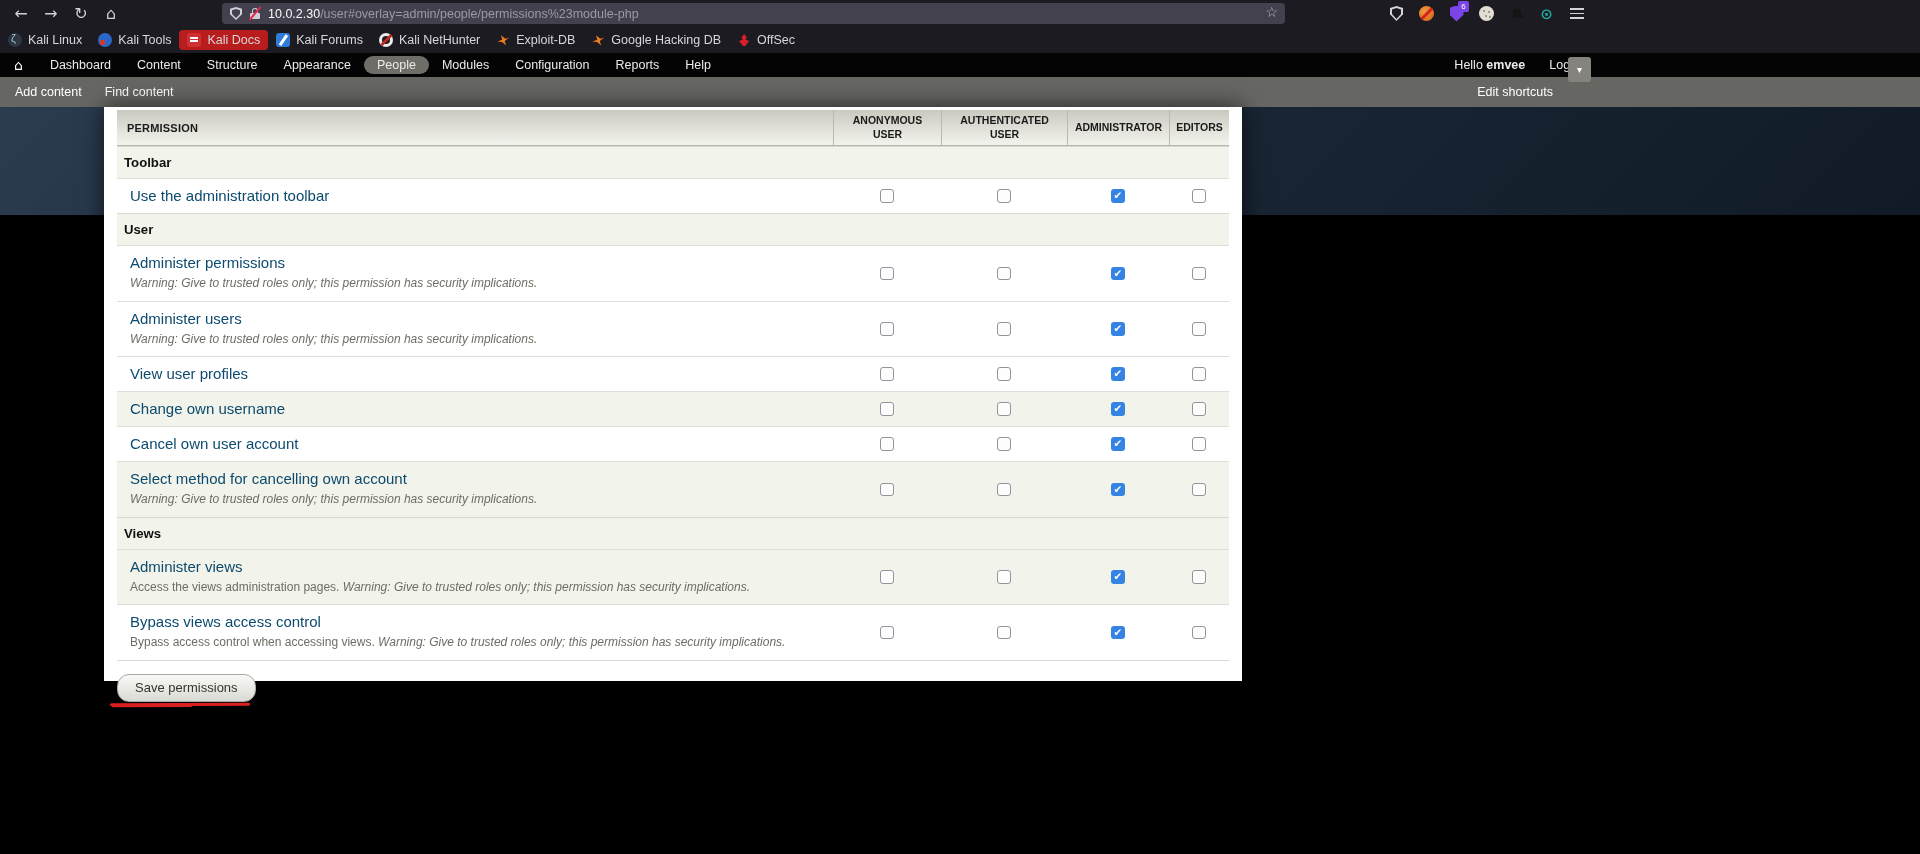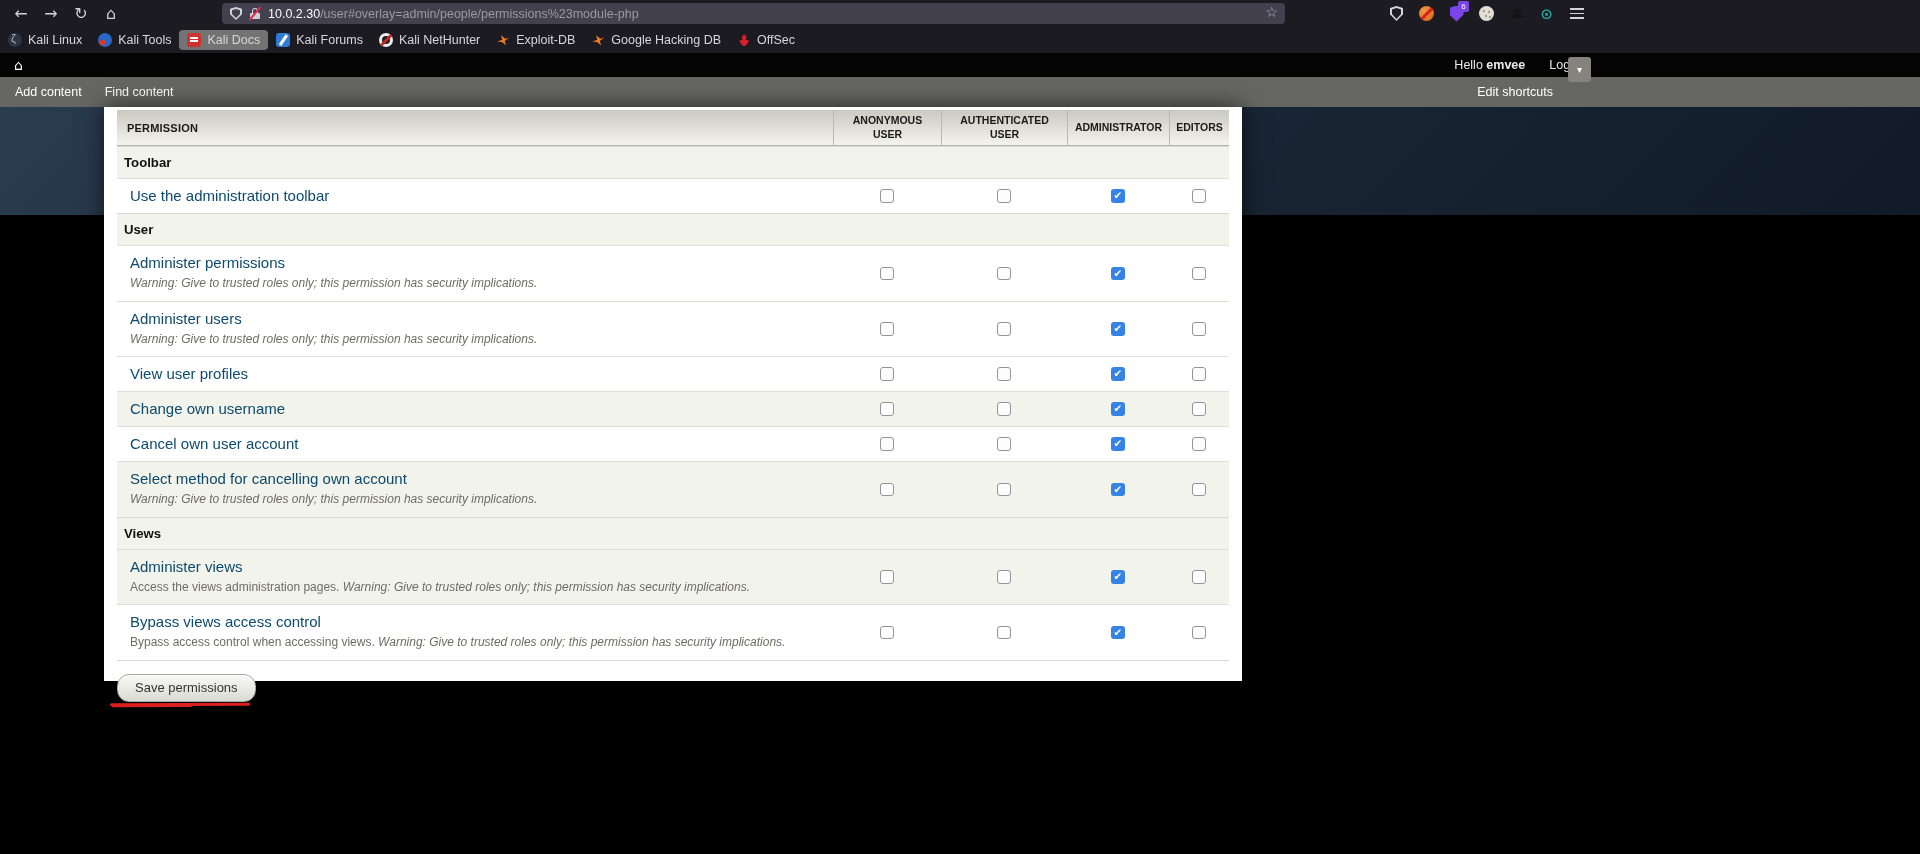--- a/index.html
+++ b/index.html
@@ -45,21 +45,21 @@
   .ti-hat .crown{ position:absolute; left:4px; top:2px; width:8px; height:7px; background:#151515; border-radius:3px 3px 0 0;}
   .ti-hat .brim { position:absolute; left:1px; top:8px; width:14px; height:3.5px; background:#151515; border-radius:50%;}
   .ti-proxy { color:#1fa89d; font-size:15px; font-family:"DejaVu Sans", sans-serif; font-weight:bold;}
   .ti-menu span { display:block; width:14px; height:1.8px; background:#d3d3da; margin:2.4px 0; }
 
   
   #bmbar { position:absolute; left:0; top:27px; width:1920px; height:26px; background:#1c1b22;
            display:flex; align-items:center; }
   .bm { display:flex; align-items:center; gap:6px; padding:3px 8px; border-radius:4px; cursor:pointer;
         color:#d7d7db; font-size:12.5px; white-space:nowrap; }
-  .bm.active { background:#737373; }
+  .bm.active { background:#b91c1c; }
   .fav { width:14px; height:14px; flex:0 0 14px; position:relative; border-radius:3px; }
   .fav-kali-dragon { background:#2c3642; border-radius:50%; }
   .fav-kali-dragon:after{ content:"ζ"; position:absolute; left:3px; top:-1px; color:#aebfd2; font-size:11px; }
   .fav-kali-tools { background:#2b66c9; border-radius:50%; }
   .fav-kali-tools:after{ content:""; position:absolute; left:2px; bottom:2px; width:5px; height:5px; background:#d03a31; border-radius:1px;}
   .fav-kali-docs { background:#cf3030; }
   .fav-kali-docs:after{ content:""; position:absolute; left:3px; top:4px; width:8px; height:1.6px; background:#fff;
                         box-shadow:0 3px 0 #fff; }
   .fav-kali-forums { background:#2e7bd8; }
   .fav-kali-forums:after{ content:""; position:absolute; left:6px; top:1px; width:2.5px; height:12px; background:#fff; transform:rotate(35deg);}
@@ -219,20 +219,31 @@
       <span>Google Hacking DB</span>
     </div>
     <div class="bm">
       <span class="fav fav-offsec"></span>
       <span>OffSec</span>
     </div>
   </div>
 
 <div id="adminbar">
   <span id="home-ic">⌂</span>
+  <span id="admin-menu" style="display:flex;align-items:center;">
+      <span class="am-item">Dashboard</span>
+      <span class="am-item">Content</span>
+      <span class="am-item">Structure</span>
+      <span class="am-item">Appearance</span>
+      <span class="am-item active">People</span>
+      <span class="am-item">Modules</span>
+      <span class="am-item">Configuration</span>
+      <span class="am-item">Reports</span>
+      <span class="am-item">Help</span>
+    </span>
   <span id="admin-right">
     <span><span>Hello</span>&nbsp;<b>emvee</b></span>
     <span style="cursor:pointer;">Log out</span>
   </span>
   <span id="overlay-tab">▾</span>
 </div>
 
 <div id="shortcutbar">
   <span id="sc-items" style="display:flex;gap:23px;">
       <span class="sc-item">Add content</span>

